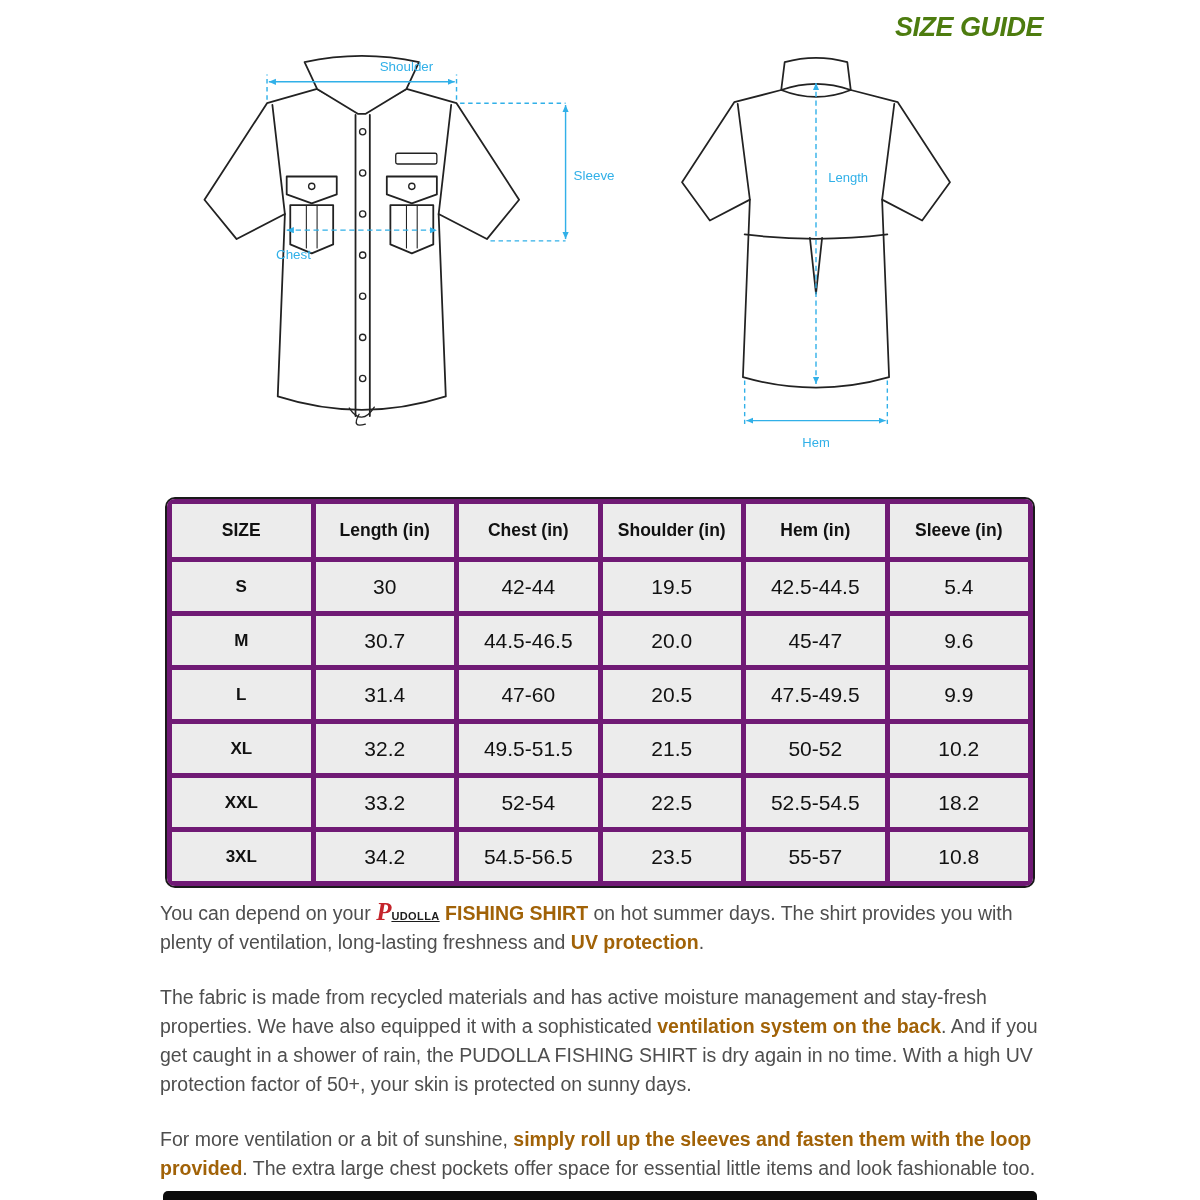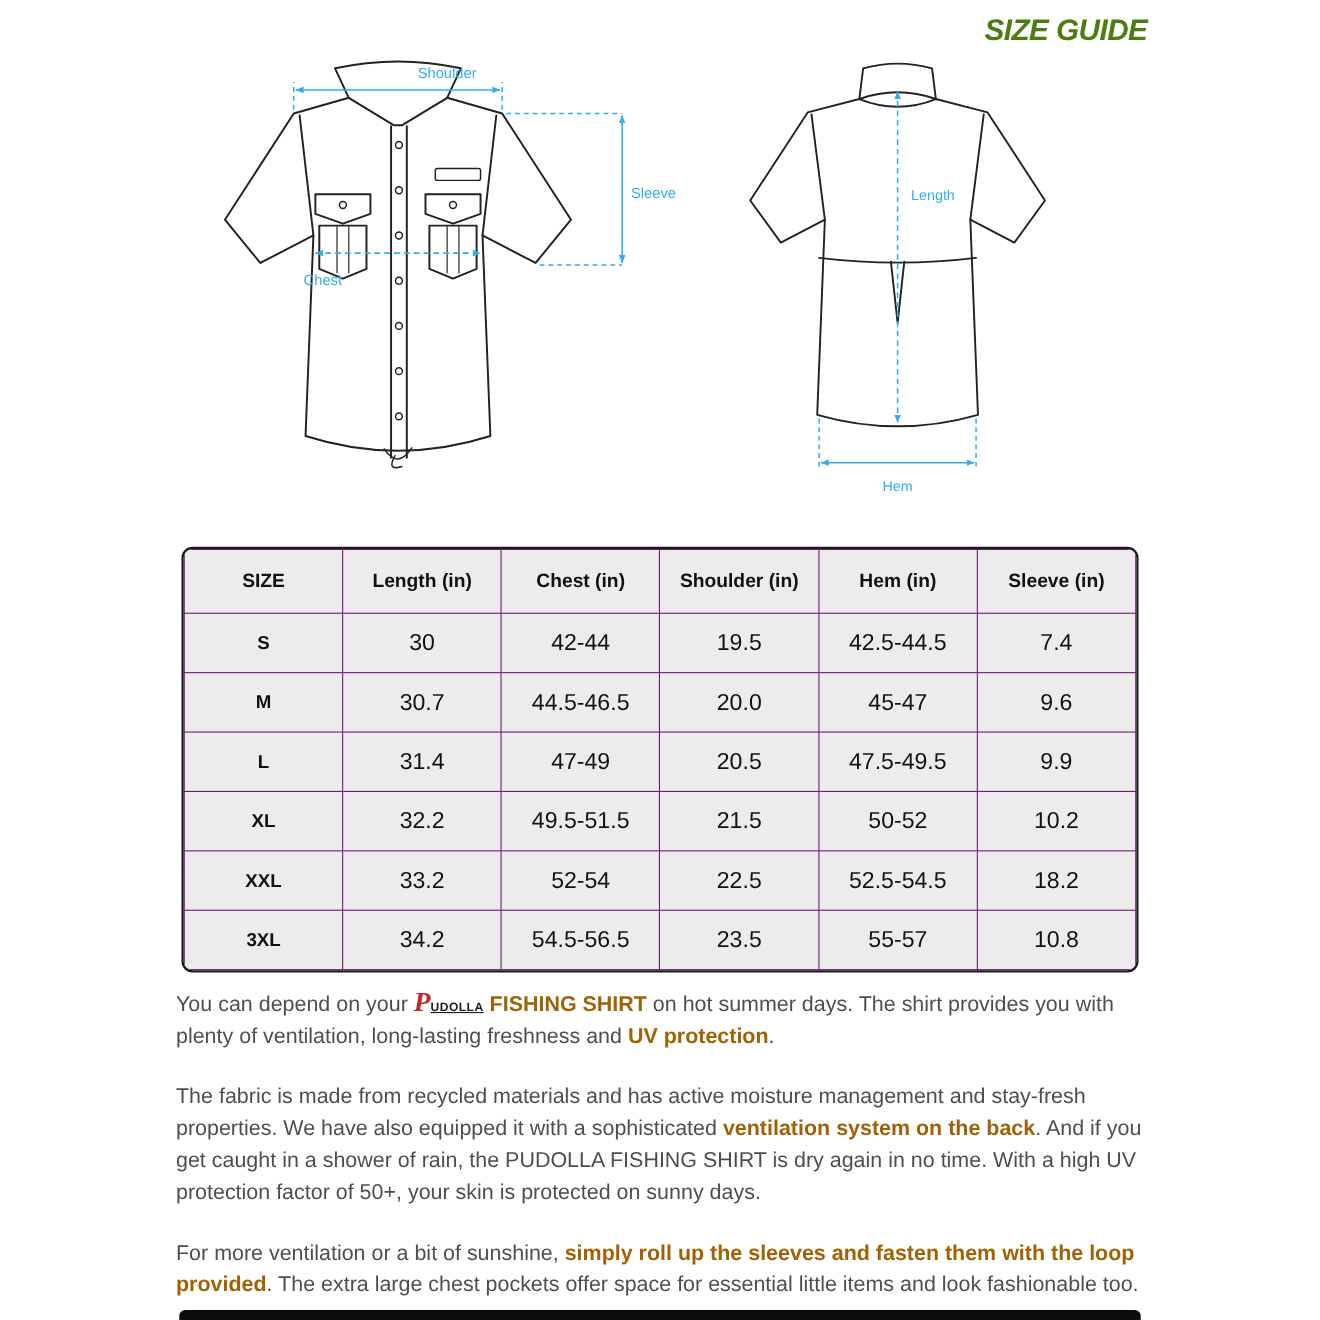--- a/index.html
+++ b/index.html
@@ -17,21 +17,21 @@
   #front-diagram { left:183px; top:46px; width:438px; }
   #back-diagram  { left:642px; top:50px; width:348px; }
   .ann-text { font-size:15px; fill:#31b0e8; font-family:"Liberation Sans", sans-serif; }
 
   .table-wrap {
     position:absolute; left:165px; top:497px; width:870px;
     border:2px solid #1a1a1a; border-radius:10px; overflow:hidden; background:#ececec;
   }
   table.size-table { width:100%; border-collapse:collapse; table-layout:fixed; }
   .size-table th, .size-table td {
-    border:1px solid #701a75; text-align:center; vertical-align:middle; color:#111;
+    border:5px solid #701a75; text-align:center; vertical-align:middle; color:#111;
   }
   .size-table th { height:58px; font-size:17.5px; font-weight:bold; }
   .size-table td { height:54px; font-size:21px; }
   .size-table td.size-col { font-weight:bold; font-size:17px; }
 
   .paragraphs {
     position:absolute; left:160px; top:899px; width:882px;
     font-size:19.5px; line-height:1.49; color:#4e4e4e;
   }
   .paragraphs p { margin-bottom:26px; }
@@ -137,34 +137,34 @@
           <th>Shoulder (in)</th>
           <th>Hem (in)</th>
           <th>Sleeve (in)</th>
         </tr>
         <tr>
           <td class="size-col">S</td>
           <td>30</td>
           <td>42-44</td>
           <td>19.5</td>
           <td>42.5-44.5</td>
-          <td>7.4</td>
+          <td>5.4</td>
         </tr>
         <tr>
           <td class="size-col">M</td>
           <td>30.7</td>
           <td>44.5-46.5</td>
           <td>20.0</td>
           <td>45-47</td>
           <td>9.6</td>
         </tr>
         <tr>
           <td class="size-col">L</td>
           <td>31.4</td>
-          <td>47-49</td>
+          <td>47-60</td>
           <td>20.5</td>
           <td>47.5-49.5</td>
           <td>9.9</td>
         </tr>
         <tr>
           <td class="size-col">XL</td>
           <td>32.2</td>
           <td>49.5-51.5</td>
           <td>21.5</td>
           <td>50-52</td>

